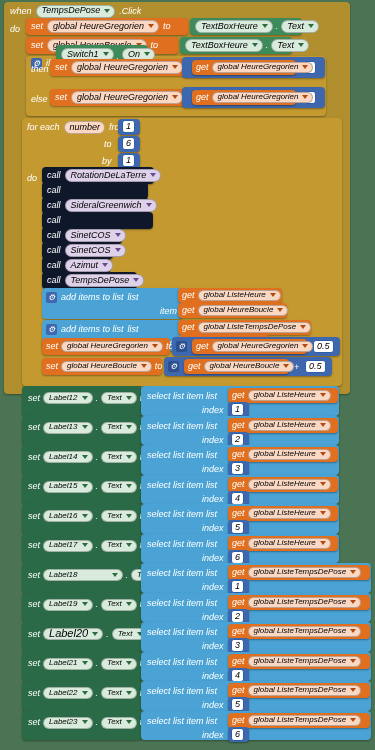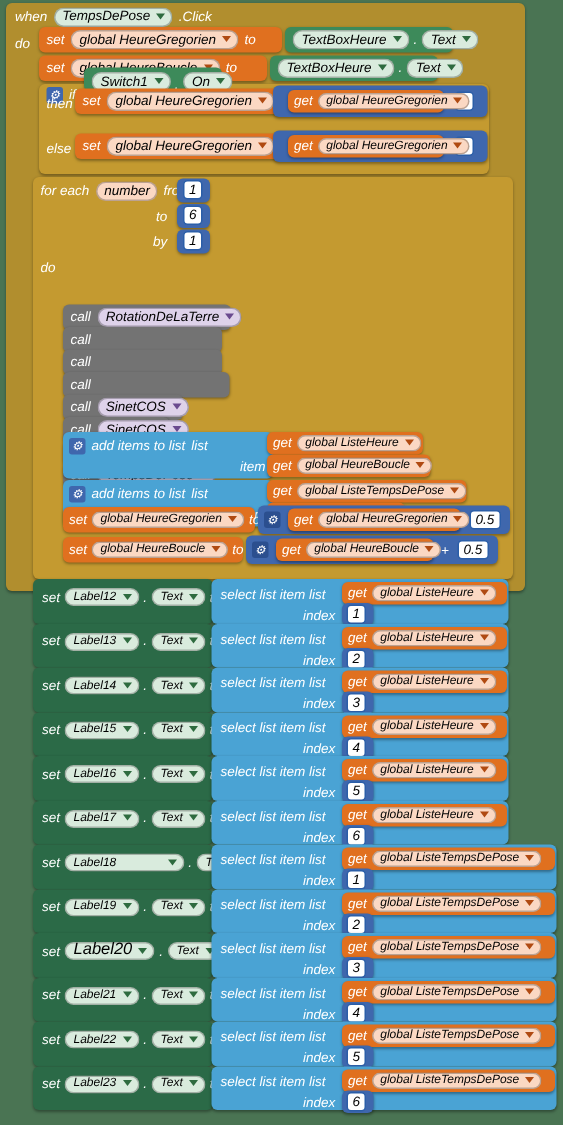--- a/index.html
+++ b/index.html
@@ -52,21 +52,21 @@
 
   
   .c-control  { background: #b18e2e; }   
   .c-control2 { background: #c49a30; }
   .c-set      { background: #e0701f; }   
   .c-get      { background: #e0701f; }
   .c-green    { background: #2b6a47; }   
   .c-getter   { background: #3d8a5a; }
   .c-math     { background: #3f67ad; }   
   .c-list     { background: #4aa3d4; }   
-  .c-proc     { background: #737373; margin-top: 36px; }   
+  .c-proc     { background: #0f172a; }   
 
   .row { display: flex; align-items: center; gap: 4px; height: 100%; padding: 0 5px; }
   .sh { box-shadow: 0 1px 2px rgba(0,0,0,.35); }
 </style>
 </head>
 <body>
 
 <div id="canvas">
 
   <div class="blk c-control sh" style="left:4px; top:2px; width:346px; height:392px;"></div>
@@ -237,20 +237,24 @@
     </div>
   </div>
   <div class="blk c-proc sh" style="left:42px; top:182px; width:106px; height:17px;">
     <div class="row" style="gap:4px;">
       <span class="lbl">call</span>
     </div>
   </div>
   <div class="blk c-proc sh" style="left:42px; top:197px; width:106px; height:17px;">
     <div class="row" style="gap:4px;">
       <span class="lbl">call</span>
+      <span class="field purple">
+        <span>SideralGreenwich</span>
+        <i class="caret p"></i>
+      </span>
     </div>
   </div>
   <div class="blk c-proc sh" style="left:42px; top:212px; width:111px; height:17px;">
     <div class="row" style="gap:4px;">
       <span class="lbl">call</span>
     </div>
   </div>
   <div class="blk c-proc sh" style="left:42px; top:227px; width:80px; height:17px;">
     <div class="row" style="gap:4px;">
       <span class="lbl">call</span>

